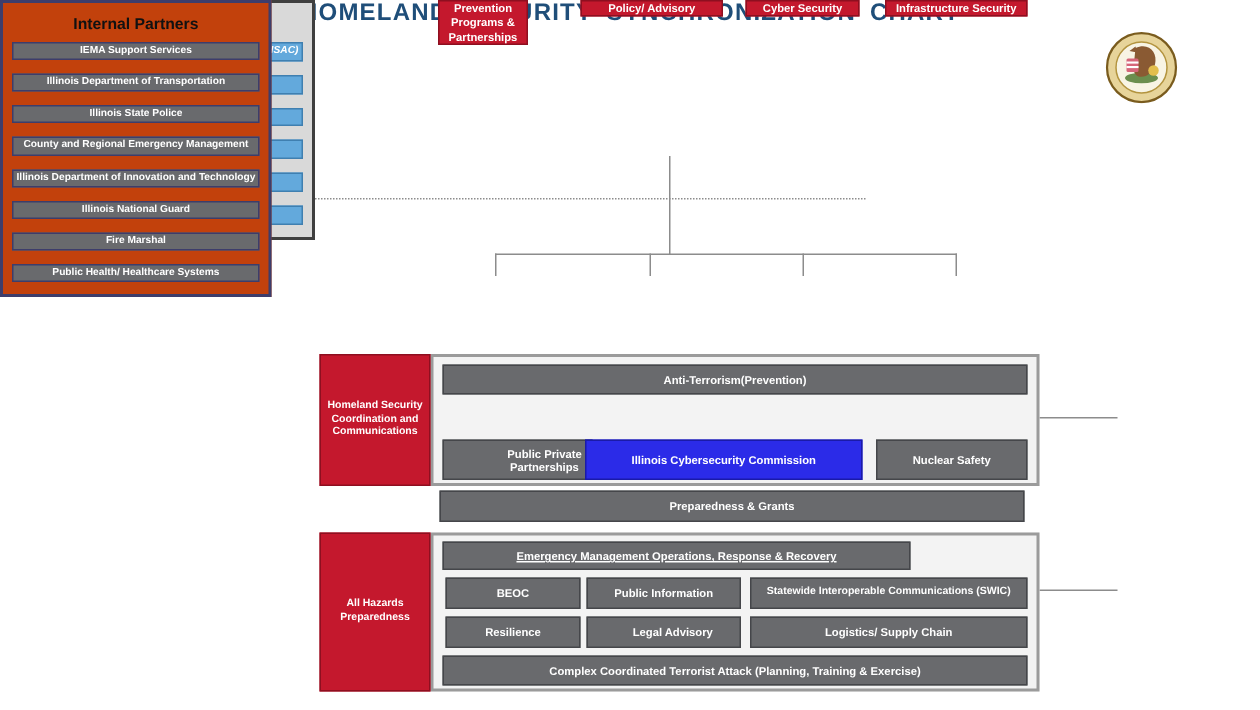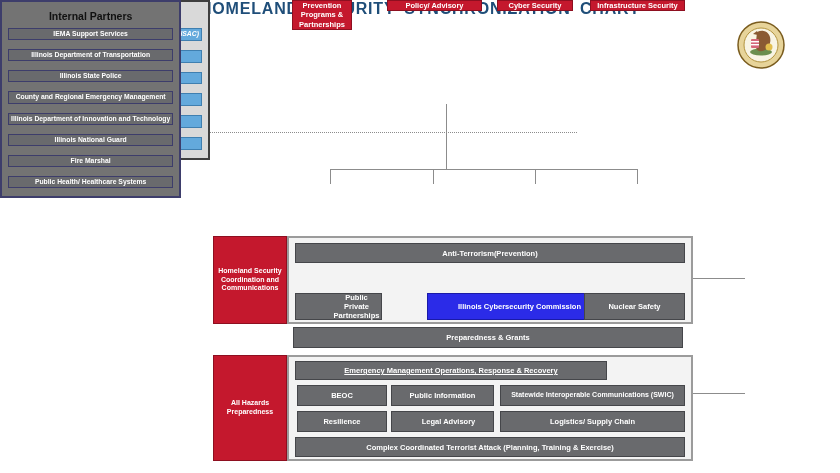--- a/index.html
+++ b/index.html
@@ -34,21 +34,21 @@
 
   
   .gray-box {
     background:#696A6D; border:1px solid #45464A; color:#fff; font-weight:bold;
     font-size:7.5px; line-height:1.2;
   }
   .red-box {
     background:#C4182D; border:1px solid #8E0F20; color:#fff; font-weight:bold;
     font-size:7.5px; line-height:1.25;
   }
-  .blue-box { background:#2B2BE8; border:1px solid #1A1AA8; color:#fff; font-weight:bold; font-size:7.5px;margin-left:37px; }
+  .blue-box { background:#2B2BE8; border:1px solid #1A1AA8; color:#fff; font-weight:bold; font-size:7.5px; }
   .lblue-box { background:#63A9DC; border:1px solid #3F7FB0; color:#fff; font-weight:bold; font-style:italic; font-size:6.8px; line-height:1.3; }
 
   .navy-box {
     left:391; top:38; width:111; height:66;
     background:#17375E; border:1px solid #0F2440; color:#fff; font-weight:bold; font-size:9.5px; line-height:1.35;
   }
 
   
   .oversight {
     left:577; top:99; width:120; height:68;
@@ -57,21 +57,21 @@
   .oversight .gray-box { position:absolute; font-size:7px; }
 
   
   .ext-col {
     left:8; top:130; width:86; height:340;
     background:#D9D9D9; border:2px solid #3F3F3F;
     display:flex; flex-direction:column; padding:4px 6px 8px;
   }
   .int-col {
     left:745; top:128; width:92; height:345;
-    background:#737373; border:2px solid #3D3D6B;
+    background:#c2410c; border:2px solid #3D3D6B;
     display:flex; flex-direction:column; padding:4px 6px 8px;
   }
   .col-header { font-size:10.5px; font-weight:bold; color:#111; text-align:center; padding:4px 0 6px; }
   .col-items { flex:1; display:flex; flex-direction:column; gap:9px; }
   .col-items > div { flex:1; display:flex; align-items:center; justify-content:center; text-align:center; padding:1px 2px; }
   .int-col .gray-box { border:1px solid #3D3D6B; font-size:6.8px; }
 
   
   .intel {
     left:107; top:146; width:96; height:133;
@@ -165,21 +165,21 @@
 
   <div class="abs flexc red-box func" style="left:292px;width:60px;">Prevention Programs &amp; Partnerships</div>
   <div class="abs flexc red-box func" style="left:387px;width:95px;">Policy/ Advisory</div>
   <div class="abs flexc red-box func" style="left:497px;width:76px;">Cyber Security</div>
   <div class="abs flexc red-box func" style="left:590px;width:95px;">Infrastructure Security</div>
 
   <div class="abs flexc red-box side-label" style="left:213px;top:236px;width:74px;height:88px;font-size:7px;">Homeland Security Coordination and Communications</div>
 
   <div class="abs bigbox" style="left:287px;top:236px;width:406px;height:88px;">
     <div class="gray-box" style="left:6px;top:5px;width:390px;height:20px;">Anti-Terrorism(Prevention)</div>
-    <div class="gray-box" style="left:6px;top:55px;width:87px;height:27px;padding-left:36px;">Public Private Partnerships</div>
+    <div class="gray-box" style="left:6px;top:55px;width:100px;height:27px;padding-left:36px;">Public Private Partnerships</div>
     <div class="blue-box" style="left:101px;top:55px;width:185px;height:27px;">Illinois Cybersecurity Commission</div>
     <div class="gray-box" style="left:295px;top:55px;width:101px;height:27px;">Nuclear Safety</div>
   </div>
 
   <div class="abs flexc gray-box" style="left:293px;top:327px;width:390px;height:21px;z-index:2;">Preparedness &amp; Grants</div>
 
   <div class="abs flexc red-box side-label" style="left:213px;top:355px;width:74px;height:106px;font-size:7px;">All Hazards Preparedness</div>
 
   <div class="abs bigbox" style="left:287px;top:355px;width:406px;height:106px;">
     <div class="gray-box" style="left:6px;top:4px;width:312px;height:19px;text-decoration:underline;">Emergency Management Operations, Response &amp; Recovery</div>

